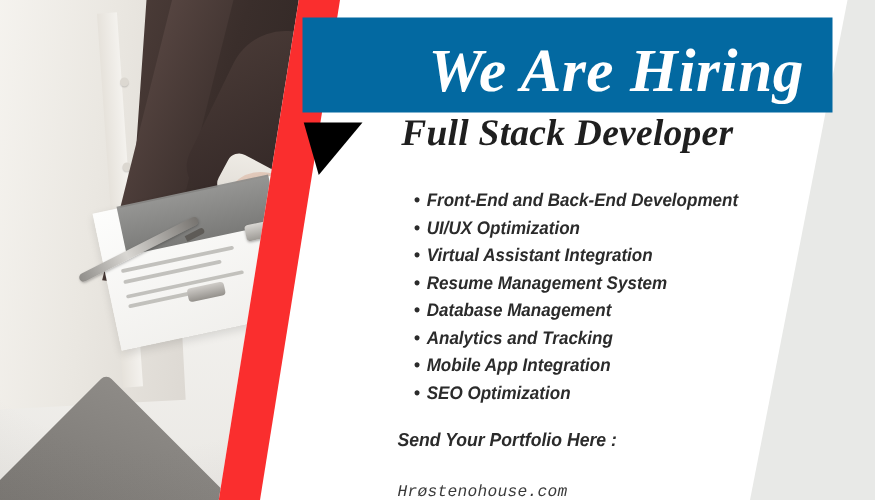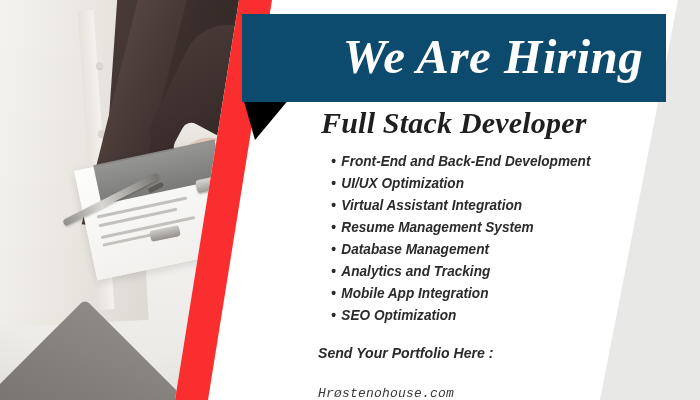--- a/index.html
+++ b/index.html
@@ -163,38 +163,38 @@
   }
 
   
   .stripe{
     position:absolute;left:0;top:0;width:700px;height:400px;
     pointer-events:none;
   }
 
   
   .banner{
-    position:absolute;left:242px;top:14px;width:424px;height:88px;
-    background:#0c4a6e;
+    position:absolute;left:242px;top:14px;width:424px;height:76px;
+    background:#0369a1;
   }
   .banner-text{
     position:absolute;left:0;top:0;width:424px;height:84px;
     display:flex;align-items:center;justify-content:center;
     color:#ffffff;
     font-family:"Liberation Serif",serif;
     font-weight:bold;font-style:italic;
     font-size:49px;letter-spacing:.5px;
     white-space:nowrap;
     padding-left:78px;
     box-sizing:border-box;
   }
 
   
   .job-title{
-    position:absolute;left:321px;top:106px;
+    position:absolute;left:321px;top:90px;
     color:#1f1f1f;
     font-family:"Liberation Serif",serif;
     font-weight:bold;font-style:italic;
     font-size:30px;letter-spacing:.2px;
     white-space:nowrap;
   }
 
   
   .bullets{
     position:absolute;left:331px;top:150px;

